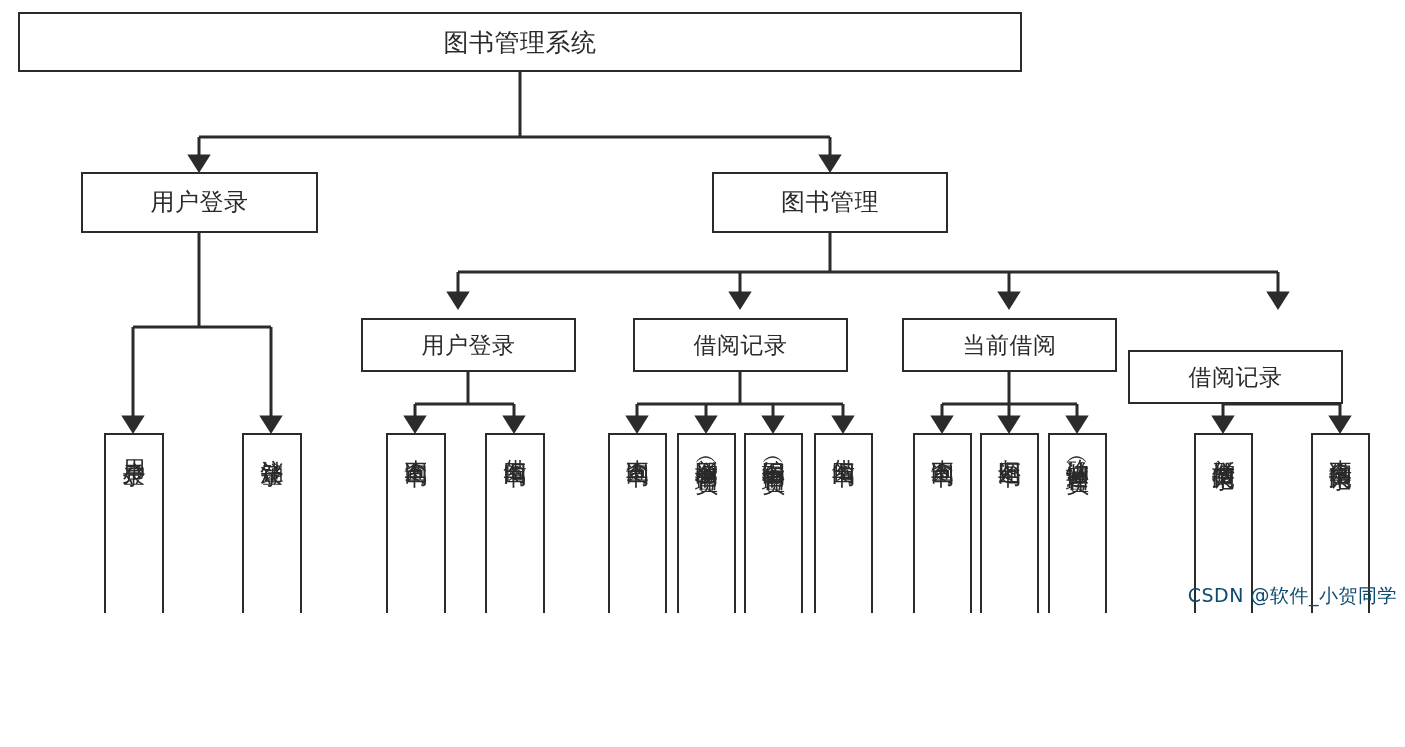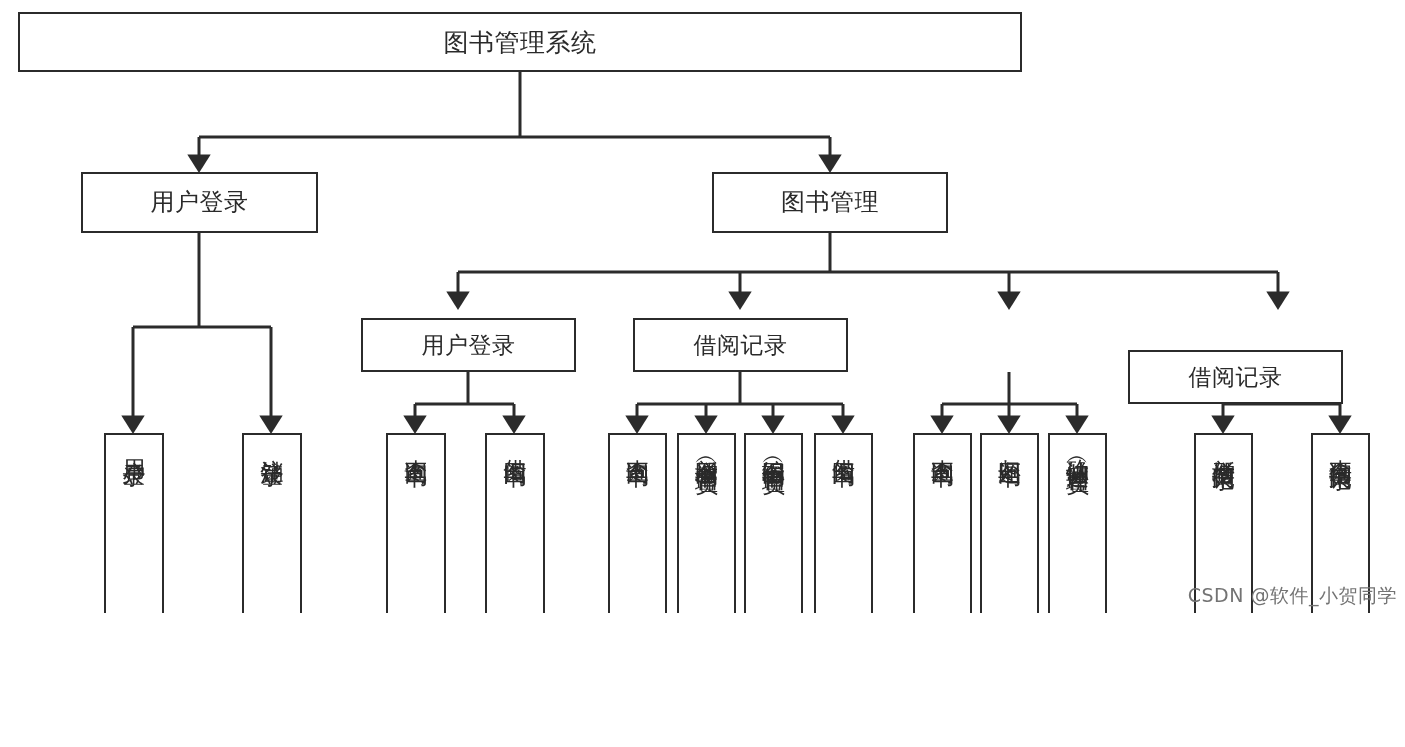--- a/index.html
+++ b/index.html
@@ -55,21 +55,21 @@
     top: 0;
     width: 1405px;
     height: 747px;
     pointer-events: none;
   }
   #watermark {
     position: absolute;
     right: 8px;
     bottom: 4px;
     font-size: 19px;
-    color: #737373;
+    color: #0c4a6e;
     white-space: nowrap;
     letter-spacing: 0.5px;
   }
 </style>
 </head>
 <body>
 
 <div id="canvas">
 
   <svg id="edges" viewBox="0 0 1405 747" xmlns="http://www.w3.org/2000/svg">
@@ -135,20 +135,23 @@
   </div>
 
   <div class="node lvl3" style="left:361px; top:318px; width:215px; height:54px;">
     <span class="label">用户登录</span>
   </div>
 
   <div class="node lvl3" style="left:633px; top:318px; width:215px; height:54px;">
     <span class="label">借阅记录</span>
   </div>
 
+  <div class="node lvl3" style="left:902px; top:318px; width:215px; height:54px;">
+    <span class="label">当前借阅</span>
+  </div>
 
   <div class="node lvl3" style="left:1128px; top:318px; width:215px; height:54px;margin-top:32px;">
     <span class="label">借阅记录</span>
   </div>
 
   <div class="node vert" style="left:104px; top:433px; width:60px; height:301px;">
     <span class="label">用户登录</span>
   </div>
   <div class="node vert" style="left:242px; top:433px; width:60px; height:301px;">
     <span class="label">注销登录</span>

